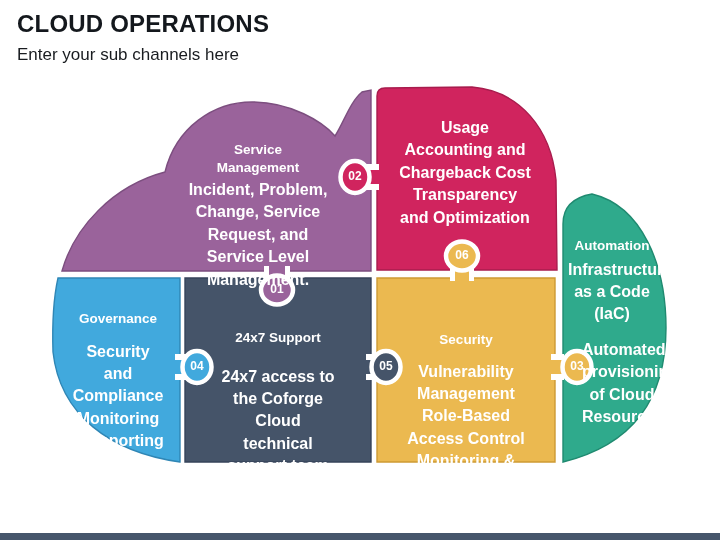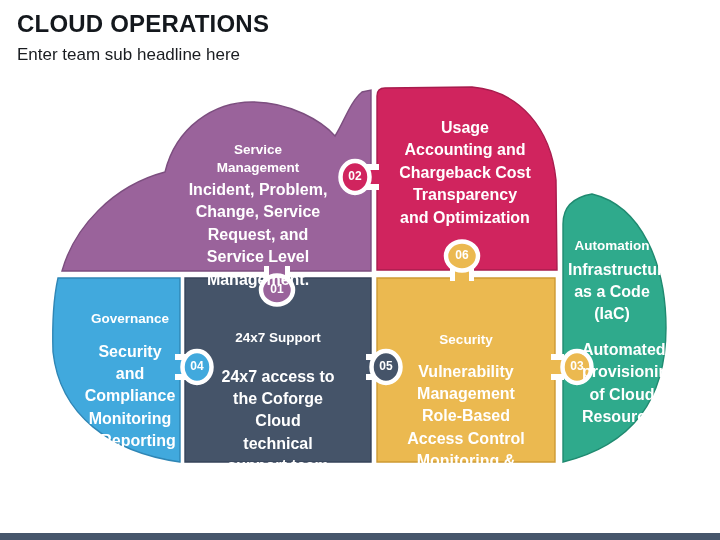--- a/index.html
+++ b/index.html
@@ -28,32 +28,32 @@
   
   .t-service   {left:185px;top:141px;width:146px;}
   .t-service h3{width:106px;margin:0 auto;}
   .t-service p {margin-top:3px;}
   .t-financial {left:398px;top:113px;width:134px;}
   .t-financial h3{width:112px;margin:0 auto;}
   .t-financial p{margin-top:4px;}
   .t-automation{left:564px;top:237px;width:96px;}
   .t-automation p.b1{width:88px;margin:4px auto 0;}
   .t-automation p.b2{width:80px;margin:13px 0 0 18px;}
-  .t-governance{left:84px;top:310px;width:92px;}
+  .t-governance{left:72px;top:310px;width:92px;}
   .t-governance p{margin-top:13px;}
   .t-support   {left:216px;top:329px;width:124px;}
   .t-support p {width:118px;margin:19px auto 0;}
   .t-security  {left:400px;top:331px;width:132px;}
   .t-security p{margin-top:12px;}
 </style>
 </head>
 <body>
 
 <div class="title">CLOUD OPERATIONS</div>
-<div class="subtitle">Enter team sub headline here</div>
+<div class="subtitle">Enter your sub channels here</div>
 
 <svg class="diagram" width="720" height="540" viewBox="0 0 720 540">
 
   <path stroke="#7C4E7F" stroke-width="1.4" d="M 62 271 C 74 228 112 186 165 172 C 176 127 214 102 252 102
            C 291 102 323 122 335 136 C 344 122 350 102 362 92 L 371 90 L 371 271 Z" fill="#9A639B"></path>
 
   <path stroke="#A81C4D" stroke-width="1.4" d="M 377 96 Q 377 88 385 88 L 472 87 C 520 91 551 129 556 180 L 557 270 L 377 270 Z" fill="#D0245E"></path>
 
   <path stroke="#1F8A70" stroke-width="1.4" d="M 563 224 C 563 206 575 197 592 194 C 642 206 666 265 666 328
            C 666 395 636 444 563 462 Z" fill="#2FAA8C"></path>

